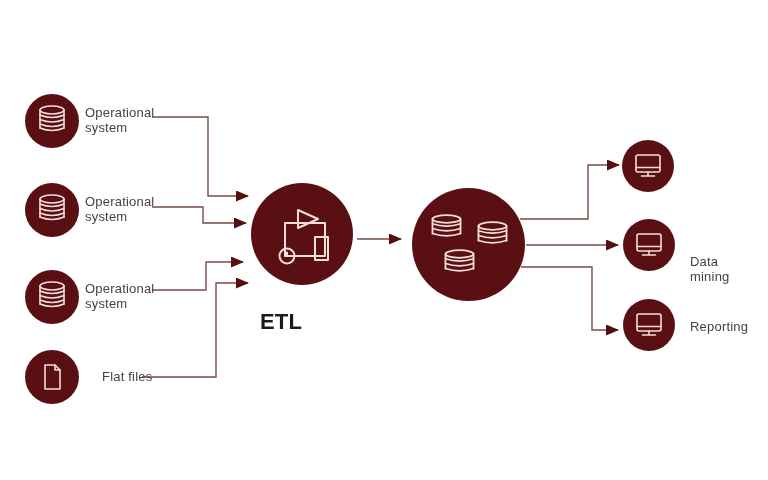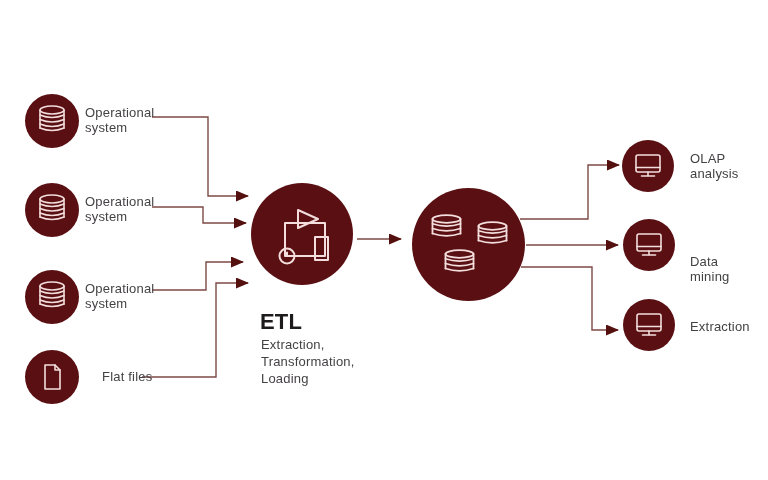--- a/index.html
+++ b/index.html
@@ -196,23 +196,18 @@
         <g class="icon-stroke">
           <rect x="14" y="15" width="24" height="17" rx="2"></rect>
           <path d="M14,27.5 H38"></path>
           <path d="M26,32 V35.5"></path>
           <path d="M19.5,36 H32.5"></path>
         </g>
       </svg>
     </span>
   </div>
 
-  <span class="side-label" id="out1-label">OLAP
-analysis</span>
   <span class="side-label" id="out2-label">Data
 mining</span>
-  <span class="side-label" id="out3-label">Extraction</span>
+  <span class="side-label" id="out3-label">Reporting</span>
 
   <span class="block-title" id="etl-title">ETL</span>
-  <span class="block-desc" id="etl-desc">Extraction,
-Transformation,
-Loading</span>
 </div>
 
 </body></html>

